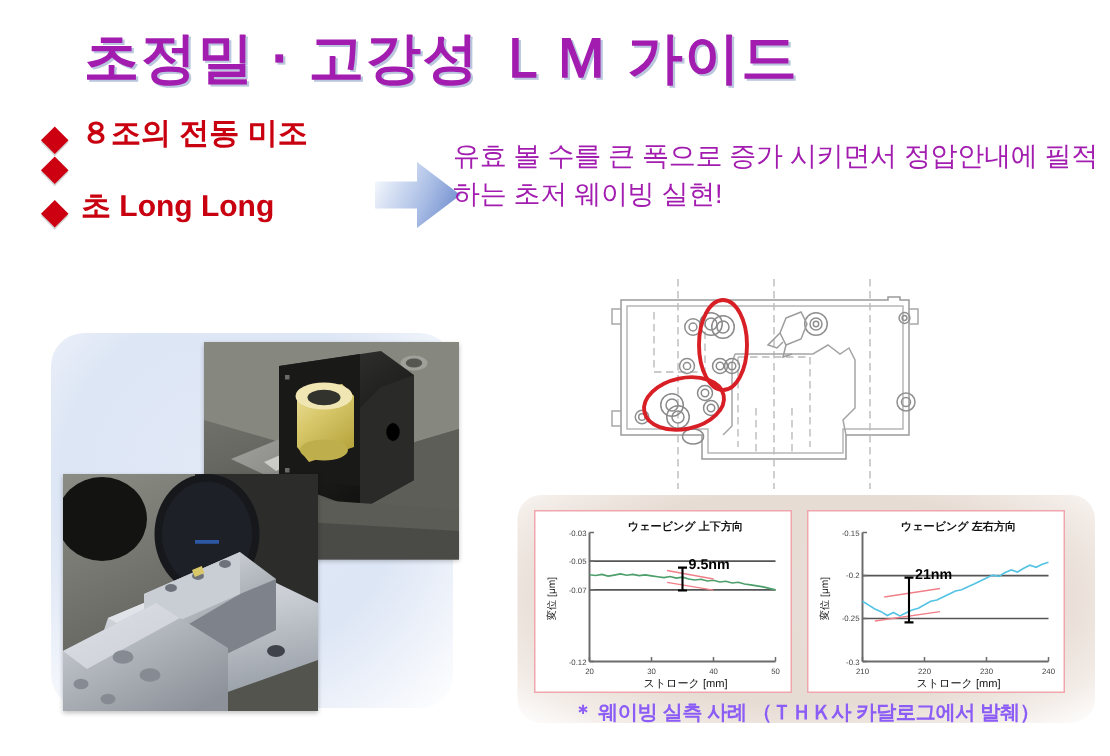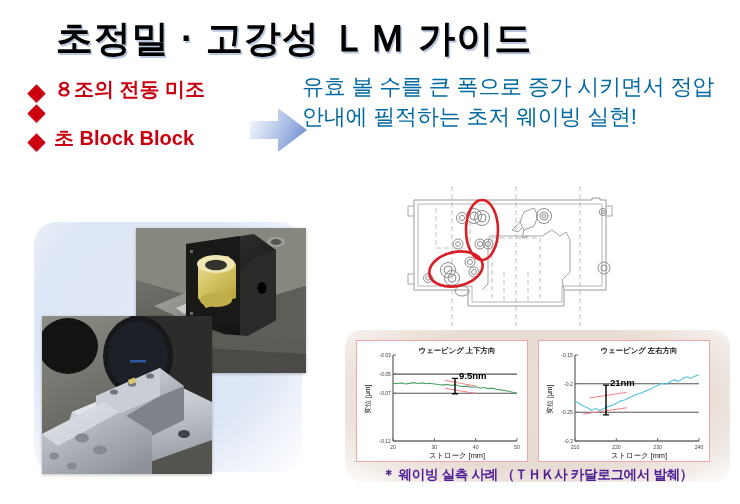--- a/index.html
+++ b/index.html
@@ -5,21 +5,21 @@
   html,body{margin:0;padding:0;}
   body{
     width:740px;height:504px;background:#ffffff;overflow:hidden;position:relative;
     font-family:"Liberation Sans","DejaVu Sans",sans-serif;
   }
   .slide{position:absolute;left:0;top:0;width:740px;height:504px;}
 
   
   .title{
     position:absolute;left:0;top:14px;width:588px;text-align:center;
-    font-size:37px;font-weight:bold;color:#000000;letter-spacing:1px;
+    font-size:37px;font-weight:bold;color:#a21caf;letter-spacing:1px;
     text-shadow:1.5px 1.5px 0 #b9c6dd;
     white-space:nowrap;
   }
 
   
   .bullets{position:absolute;left:30px;top:78px;width:255px;}
   .bullet{
     display:flex;align-items:flex-end;margin-bottom:7px;
     color:#c8000f;font-size:20px;font-weight:bold;white-space:nowrap;
   }
@@ -28,22 +28,22 @@
     transform:rotate(45deg);margin-right:11px;flex:0 0 auto;
     box-shadow:1px 1px 0 rgba(0,0,0,.18);
   }
   .blabel{line-height:1.1;}
 
   
   .arrow{position:absolute;left:248px;top:104px;width:62px;height:52px;}
 
   
   .para{
-    position:absolute;left:302px;top:72px;width:430px;
-    font-size:22px;color:#0369a1;line-height:1.38;letter-spacing:-0.2px;
+    position:absolute;left:302px;top:92px;width:430px;
+    font-size:18px;color:#a21caf;line-height:1.38;letter-spacing:-0.2px;
   }
   .para p{margin:0 0 12px 0;}
 
   
   .photo-pane{
     position:absolute;left:34px;top:222px;width:268px;height:250px;
     border-radius:22px;
     background:radial-gradient(ellipse at 45% 40%, #e2e9f7 0%, #dde6f5 55%, #eef2fa 78%, rgba(255,255,255,0) 100%);
     filter:blur(0.4px);
   }
@@ -61,21 +61,21 @@
     background:radial-gradient(ellipse at 50% 45%, #e8ddd6 0%, #e7dcd4 60%, #f2ebe6 82%, rgba(255,255,255,0) 100%);
   }
   .chartbox{
     position:absolute;top:340px;width:172px;height:122px;
     background:#ffffff;border:1px solid #f0a6ad;box-sizing:border-box;
   }
   .chart-left{left:356px;}
   .chart-right{left:538px;}
   .chart-caption{
     position:absolute;left:345px;top:466px;width:385px;text-align:center;
-    font-size:13.5px;color:#4c1d95;font-weight:bold;white-space:nowrap;
+    font-size:13.5px;color:#8b5cf6;font-weight:bold;white-space:nowrap;
     letter-spacing:-0.3px;
   }
   svg{display:block;}
 </style>
 </head>
 <body>
 
 <div class="slide">
 
   <div class="title">초정밀 · 고강성 ＬＭ 가이드</div>
@@ -83,21 +83,21 @@
   <div class="bullets">
     <div class="bullet">
       <span class="dia"></span>
       <span class="blabel">８조의 전동 미조</span>
     </div>
     <div class="bullet">
       <span class="dia"></span>
     </div>
     <div class="bullet">
       <span class="dia"></span>
-      <span class="blabel">초 Block Block</span>
+      <span class="blabel">초 Long Long</span>
     </div>
   </div>
 
   <div class="arrow">
     <svg width="62" height="52" viewBox="0 0 62 52">
       <defs>
         <linearGradient id="agrad" x1="0" y1="0" x2="1" y2="0.35">
           <stop offset="0%" stop-color="#ffffff"></stop>
           <stop offset="28%" stop-color="#dbe4f5"></stop>
           <stop offset="70%" stop-color="#a8bce4"></stop>

